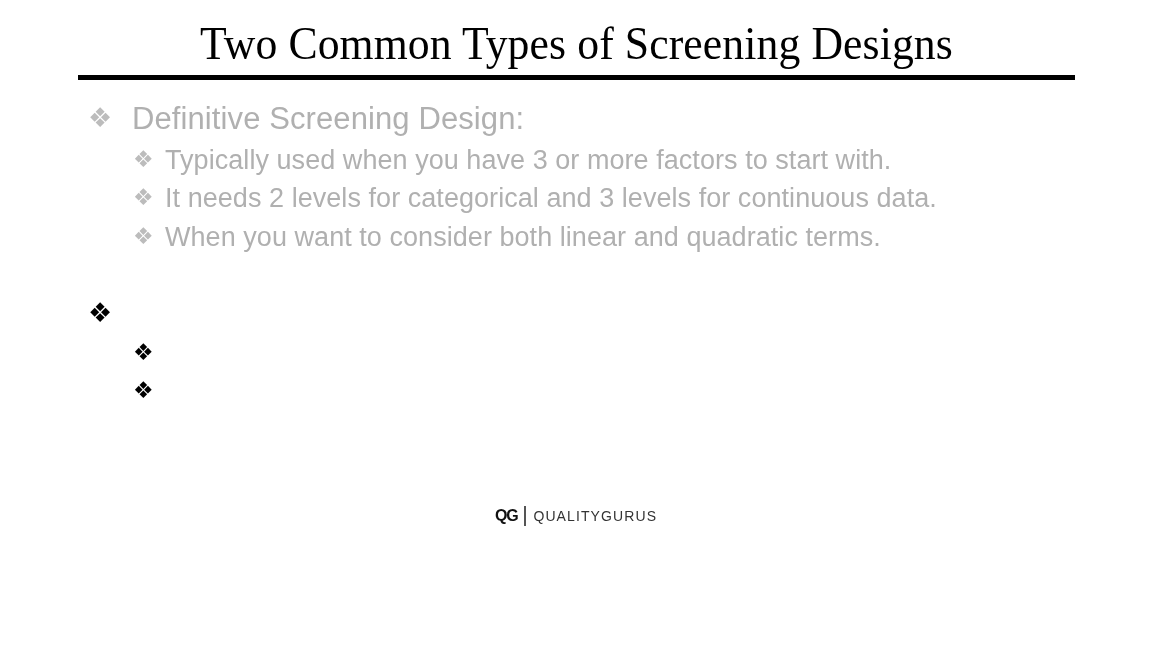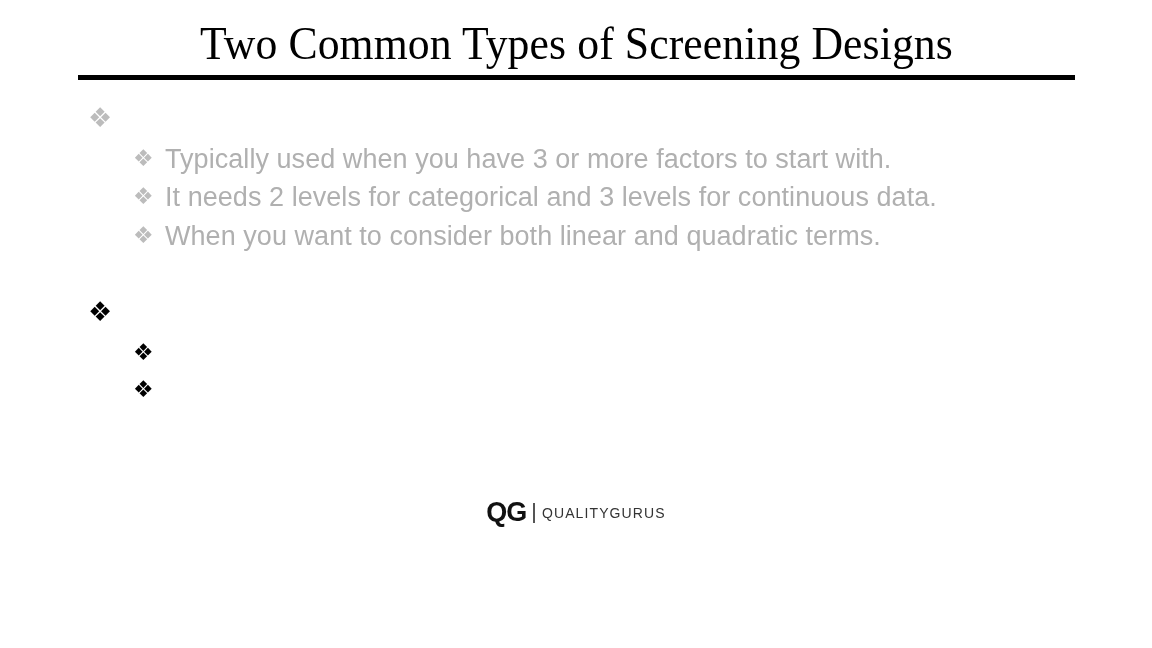--- a/index.html
+++ b/index.html
@@ -115,21 +115,21 @@
     align-items: center;
   }
   .logo {
     display: flex;
     align-items: center;
     gap: 7px;
   }
   .logo-qg {
     font-family: "Liberation Sans", sans-serif;
     font-weight: bold;
-    font-size: 27px;
+    font-size: 16px;
     letter-spacing: -1.2px;
     color: #111111;
     line-height: 1;
   }
   .logo-divider {
     width: 2px;
     height: 20px;
     background: #555555;
   }
   .logo-name {
@@ -149,20 +149,21 @@
   <div class="title-block">
     <div class="slide-title">Two Common Types of Screening Designs</div>
     <div class="title-rule"></div>
   </div>
 
   <div class="body-block">
 
     <div class="group">
       <div class="lvl1 grey">
         <span class="glyph">❖</span>
+        <span class="txt">Definitive Screening Design:</span>
       </div>
       <div class="lvl2 grey">
         <span class="glyph">❖</span>
         <span class="txt">Typically used when you have 3 or more factors to start with.</span>
       </div>
       <div class="lvl2 grey">
         <span class="glyph">❖</span>
         <span class="txt">It needs 2 levels for categorical and 3 levels for continuous data.</span>
       </div>
       <div class="lvl2 grey">

